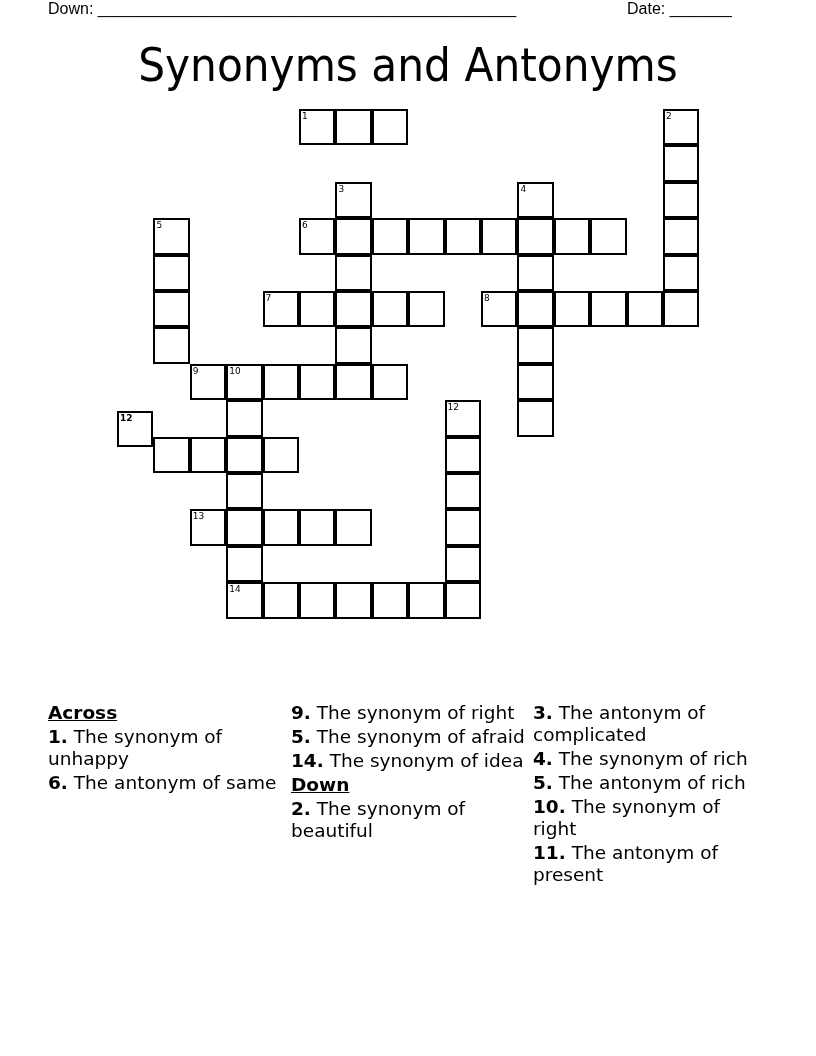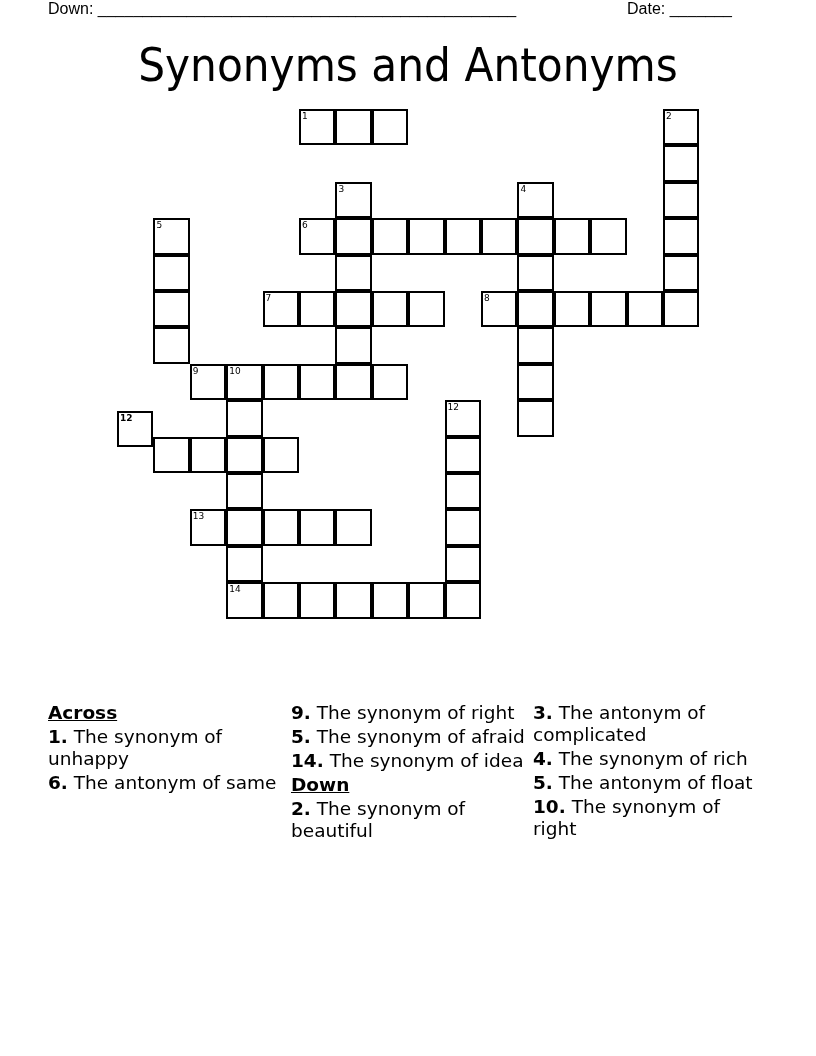--- a/index.html
+++ b/index.html
@@ -138,15 +138,16 @@
   <span class="clue"><b>9.</b><span> The synonym of right</span></span>
   <span class="clue"><b>5.</b><span> The synonym of afraid</span></span>
   <span class="clue"><b>14.</b><span> The synonym of idea</span></span>
   <span class="head">Down</span>
   <span class="clue"><b>2.</b><span> The synonym of beautiful</span></span>
 </div>
 
 <div class="clues col3">
   <span class="clue"><b>3.</b><span> The antonym of complicated</span></span>
   <span class="clue"><b>4.</b><span> The synonym of rich</span></span>
-  <span class="clue"><b>5.</b><span> The antonym of float</span></span>
+  <span class="clue"><b>5.</b><span> The antonym of rich</span></span>
   <span class="clue"><b>10.</b><span> The synonym of right</span></span>
+  <span class="clue"><b>11.</b><span> The antonym of present</span></span>
 </div>
 
 </body></html>

